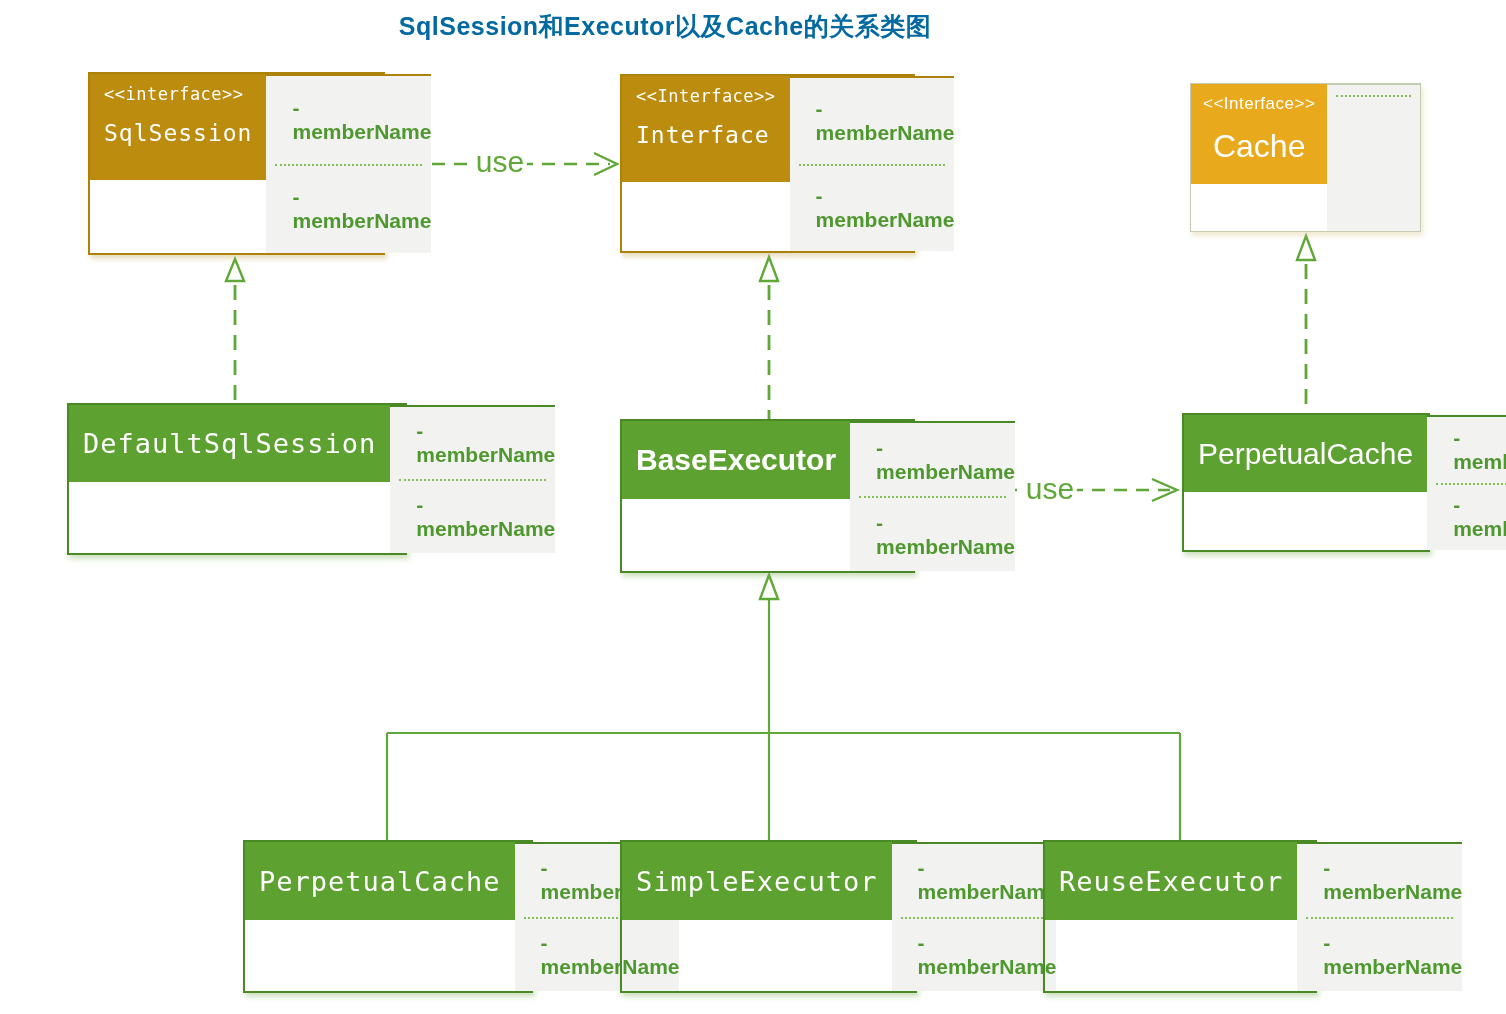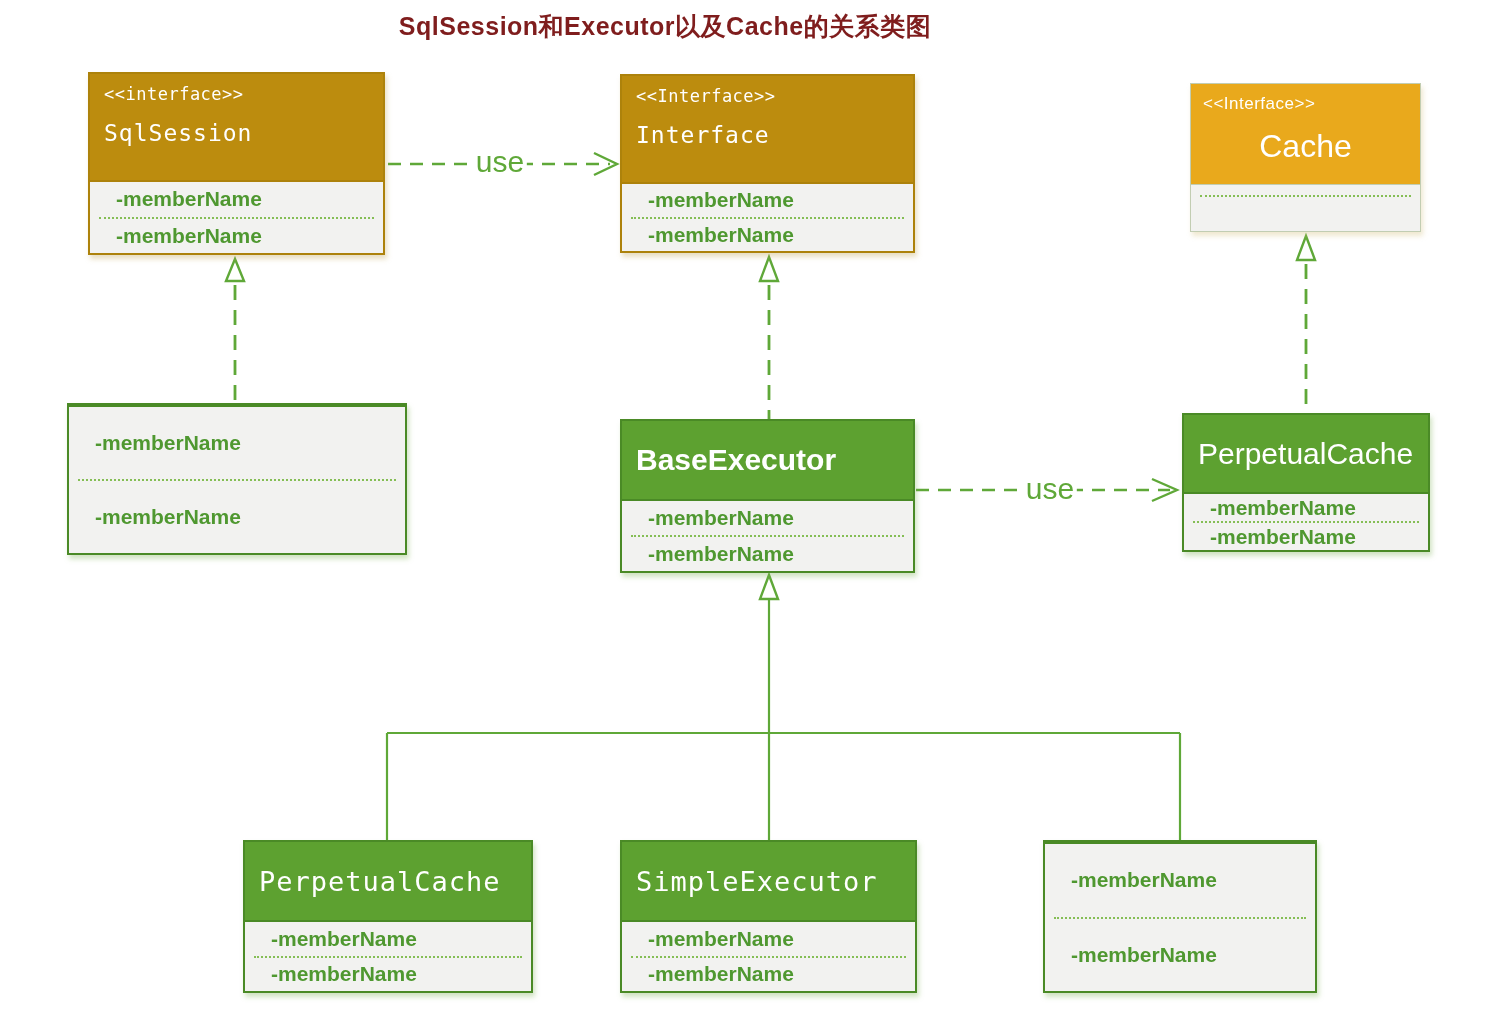--- a/index.html
+++ b/index.html
@@ -1,28 +1,28 @@
 <!DOCTYPE html>
 <html><head>
 <meta charset="utf-8">
 <style>
   html,body{margin:0;padding:0;background:#fff;}
   .canvas{position:relative;width:1506px;height:1014px;background:#ffffff;overflow:hidden;
           font-family:"Liberation Sans",sans-serif;}
   .title{position:absolute;left:665px;top:10px;transform:translateX(-50%);
-         color:#7f1d1d;font-weight:bold;font-size:25px;letter-spacing:0.5px;white-space:nowrap;}
+         color:#0369a1;font-weight:bold;font-size:25px;letter-spacing:0.5px;white-space:nowrap;}
   svg.connectors{position:absolute;left:0;top:0;}
   .dashline{stroke:#5FA838;stroke-width:2.6;fill:none;stroke-dasharray:13 9;}
   .dashline-v{stroke:#5FA838;stroke-width:2.8;fill:none;stroke-dasharray:15 10;}
   .solidline{stroke:#5FA838;stroke-width:2.2;fill:none;}
   .openarrow{stroke:#5FA838;stroke-width:2.4;fill:none;}
   .hollowtri{fill:#FEFFFD;stroke:#5FA838;stroke-width:2.4;}
   .use-label{position:absolute;transform:translate(-50%,-50%);background:#ffffff;
              color:#5FA838;font-size:30px;line-height:1;padding:1px 3px;}
-  .uml-box{position:absolute;box-sizing:border-box;display:flex;flex-direction:column;}
+  .uml-box{position:absolute;box-sizing:border-box;display:flex;}
   .uml-box .hdr{color:#fff;box-sizing:border-box;position:relative;}
   .uml-box .body{flex:1;background:#F2F2F0;display:flex;flex-direction:column;box-sizing:border-box;}
   .member-row{flex:1;display:flex;align-items:center;padding-left:26px;
               color:#4F9830;font-weight:bold;font-size:21px;
               font-family:"Liberation Sans",sans-serif;}
   .mdivider{border-top:2px dotted #85BE55;margin:0 9px;}
   .mono{font-family:"DejaVu Sans Mono","Liberation Mono",monospace;}
   .sans{font-family:"Liberation Sans",sans-serif;}
   
   .box-gold{border:2px solid #AD820B;box-shadow:2px 4px 5px rgba(190,160,80,0.35);}
@@ -118,20 +118,23 @@
     <div class="hdr" style="height:100px;">
       <div class="stereo sans">&lt;&lt;Interface&gt;&gt;</div>
       <div class="cname-center sans">Cache</div>
     </div>
     <div class="body">
       <div class="mdivider"></div>
     </div>
   </div>
 
   <div class="uml-box box-green" style="left:67px;top:403px;width:340px;height:152px;">
+    <div class="hdr" style="height:77px;">
+      <div class="cname-mono mono">DefaultSqlSession</div>
+    </div>
     <div class="body">
       <div class="member-row">-memberName</div>
       <div class="mdivider"></div>
       <div class="member-row">-memberName</div>
     </div>
   </div>
 
   <div class="uml-box box-green" style="left:620px;top:419px;width:295px;height:154px;">
     <div class="hdr" style="height:78px;font-weight:bold;">
       <div class="cname-sans sans">BaseExecutor</div>
@@ -170,20 +173,23 @@
       <div class="cname-mono mono">SimpleExecutor</div>
     </div>
     <div class="body">
       <div class="member-row">-memberName</div>
       <div class="mdivider"></div>
       <div class="member-row">-memberName</div>
     </div>
   </div>
 
   <div class="uml-box box-green" style="left:1043px;top:840px;width:274px;height:153px;">
+    <div class="hdr" style="height:78px;">
+      <div class="cname-mono mono">ReuseExecutor</div>
+    </div>
     <div class="body">
       <div class="member-row">-memberName</div>
       <div class="mdivider"></div>
       <div class="member-row">-memberName</div>
     </div>
   </div>
 
 </div>
 
 </body></html>

